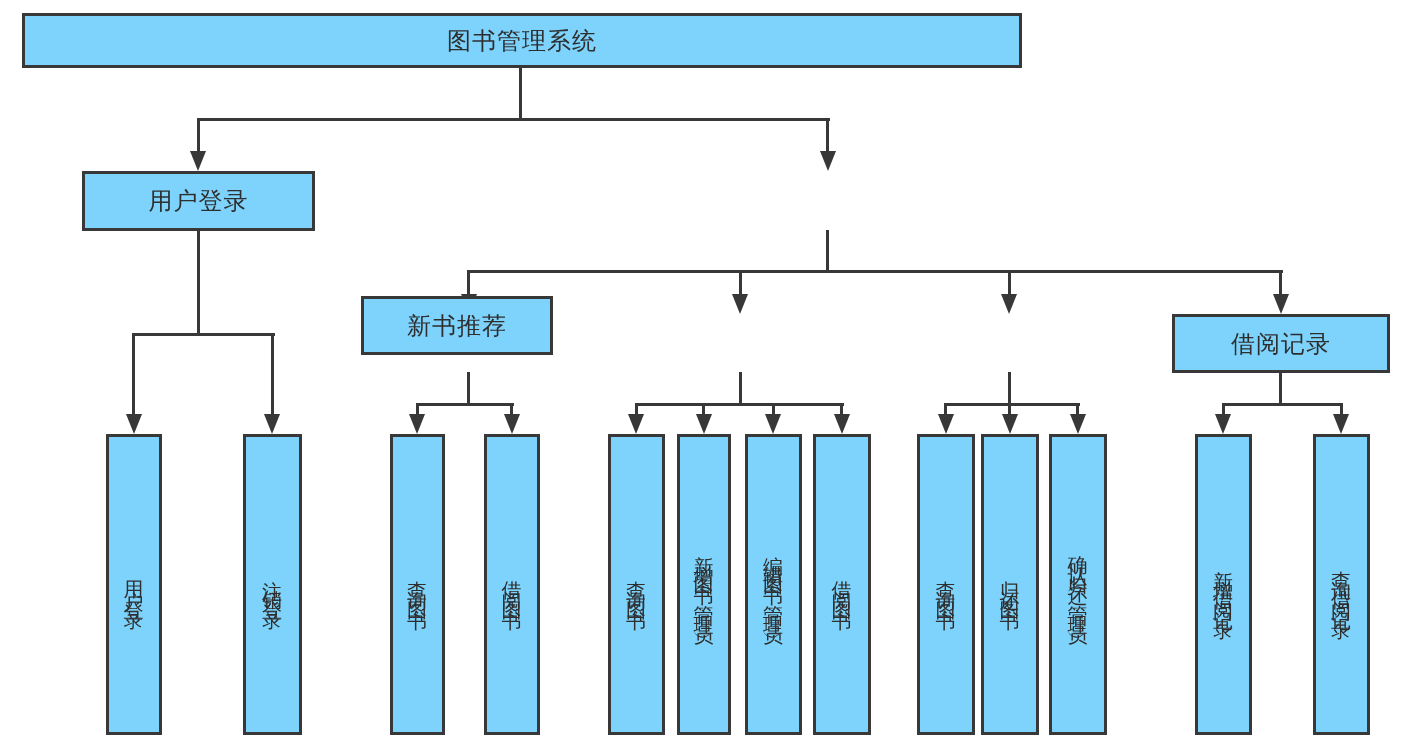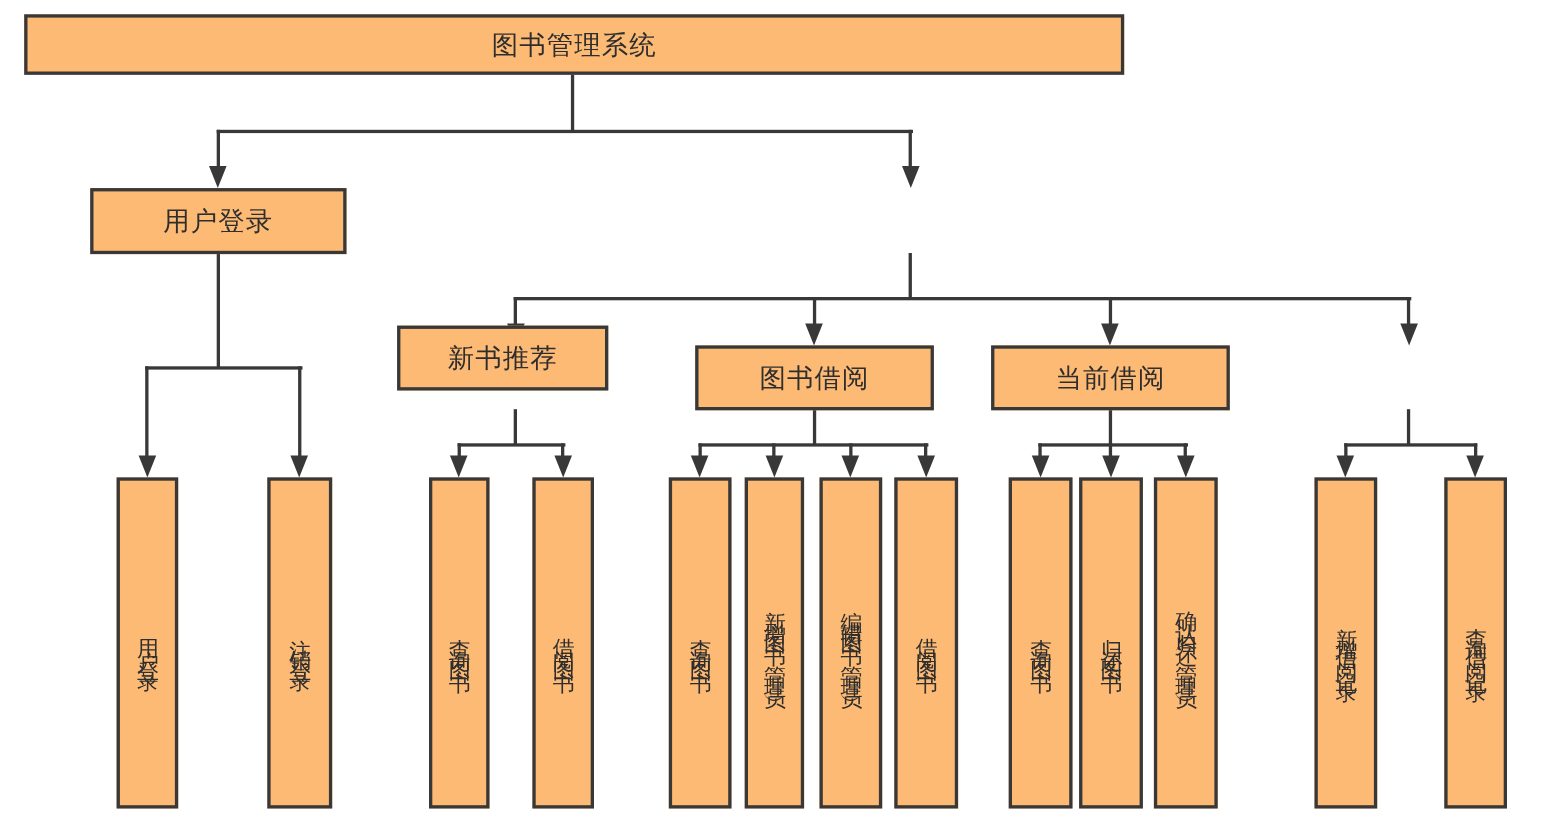--- a/index.html
+++ b/index.html
@@ -4,21 +4,21 @@
 <style>
   :root{
     --line:#383838;
     --text:#2e2e2e;
     --bg:#ffffff;
   }
   html,body{margin:0;padding:0;background:var(--bg);}
   body{font-family:"Liberation Sans","DejaVu Sans",sans-serif;}
   #canvas{position:relative;width:1405px;height:747px;background:var(--bg);overflow:hidden;}
 
-  .box{position:absolute;box-sizing:border-box;border:3px solid var(--line);background:#fdba74;
+  .box{position:absolute;box-sizing:border-box;border:3px solid var(--line);background:#7dd3fc;
        display:flex;align-items:center;justify-content:center;color:var(--text);}
   .hbox{font-size:24px;letter-spacing:1px;}
   .vbox{}
   .vt{writing-mode:vertical-rl;text-orientation:mixed;font-size:20px;letter-spacing:10px;
       line-height:1;color:var(--text);}
 
   .vl{position:absolute;width:3px;background:var(--line);}
   .hl{position:absolute;height:3px;background:var(--line);}
   .ar{position:absolute;width:0;height:0;border-left:8px solid transparent;
       border-right:8px solid transparent;border-top:20px solid var(--line);}
@@ -108,25 +108,22 @@
     <span>图书管理系统</span>
   </div>
 
   <div class="box hbox" style="left:82px;top:171px;width:233px;height:60px">
     <span>用户登录</span>
   </div>
 
   <div class="box hbox" style="left:361px;top:296px;width:192px;height:59px">
     <span>新书推荐</span>
   </div>
-  <div class="box hbox" style="left:632px;top:314px;width:217px;height:59px">
-    <span>图书借阅</span>
-  </div>
-  <div class="box hbox" style="left:901px;top:314px;width:217px;height:59px">
-    <span>当前借阅</span>
+  <div class="box hbox" style="left:1172px;top:314px;width:218px;height:59px">
+    <span>借阅记录</span>
   </div>
 
   <div class="box vbox" style="left:106px;top:434px;width:56px;height:301px">
     <span class="vt">用户登录</span>
   </div>
   <div class="box vbox" style="left:243px;top:434px;width:59px;height:301px">
     <span class="vt">注销登录</span>
   </div>
 
   <div class="box vbox" style="left:390px;top:434px;width:55px;height:301px">

